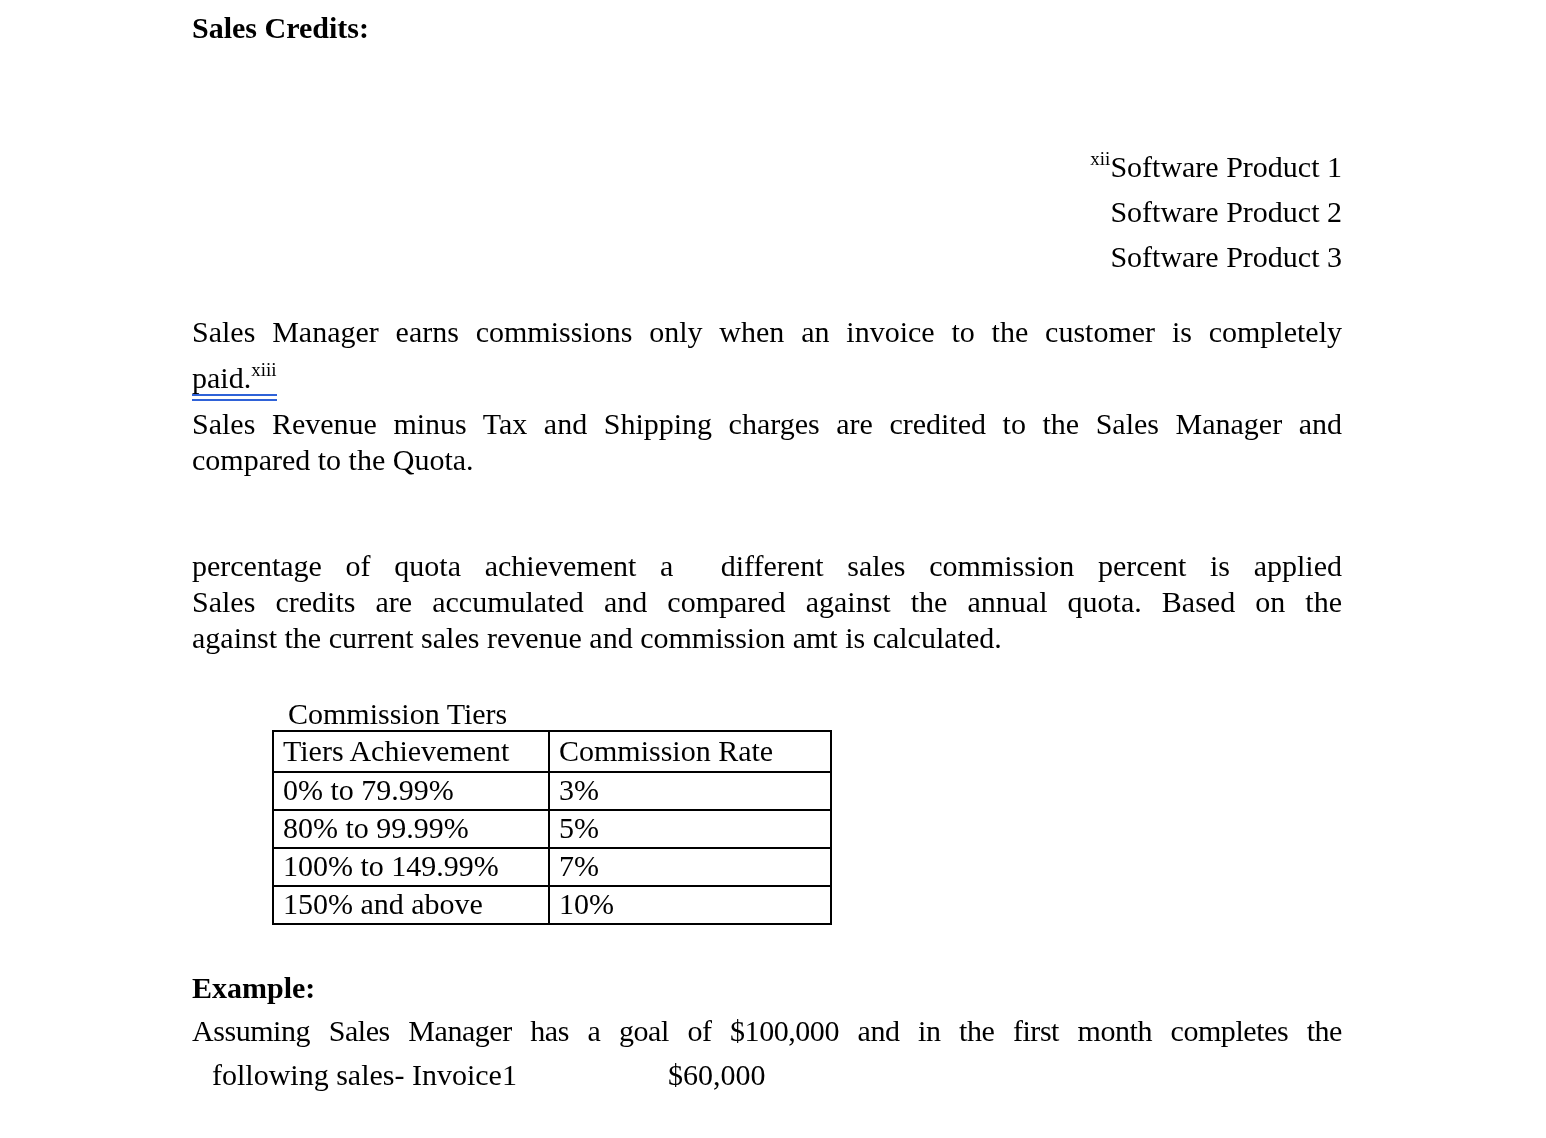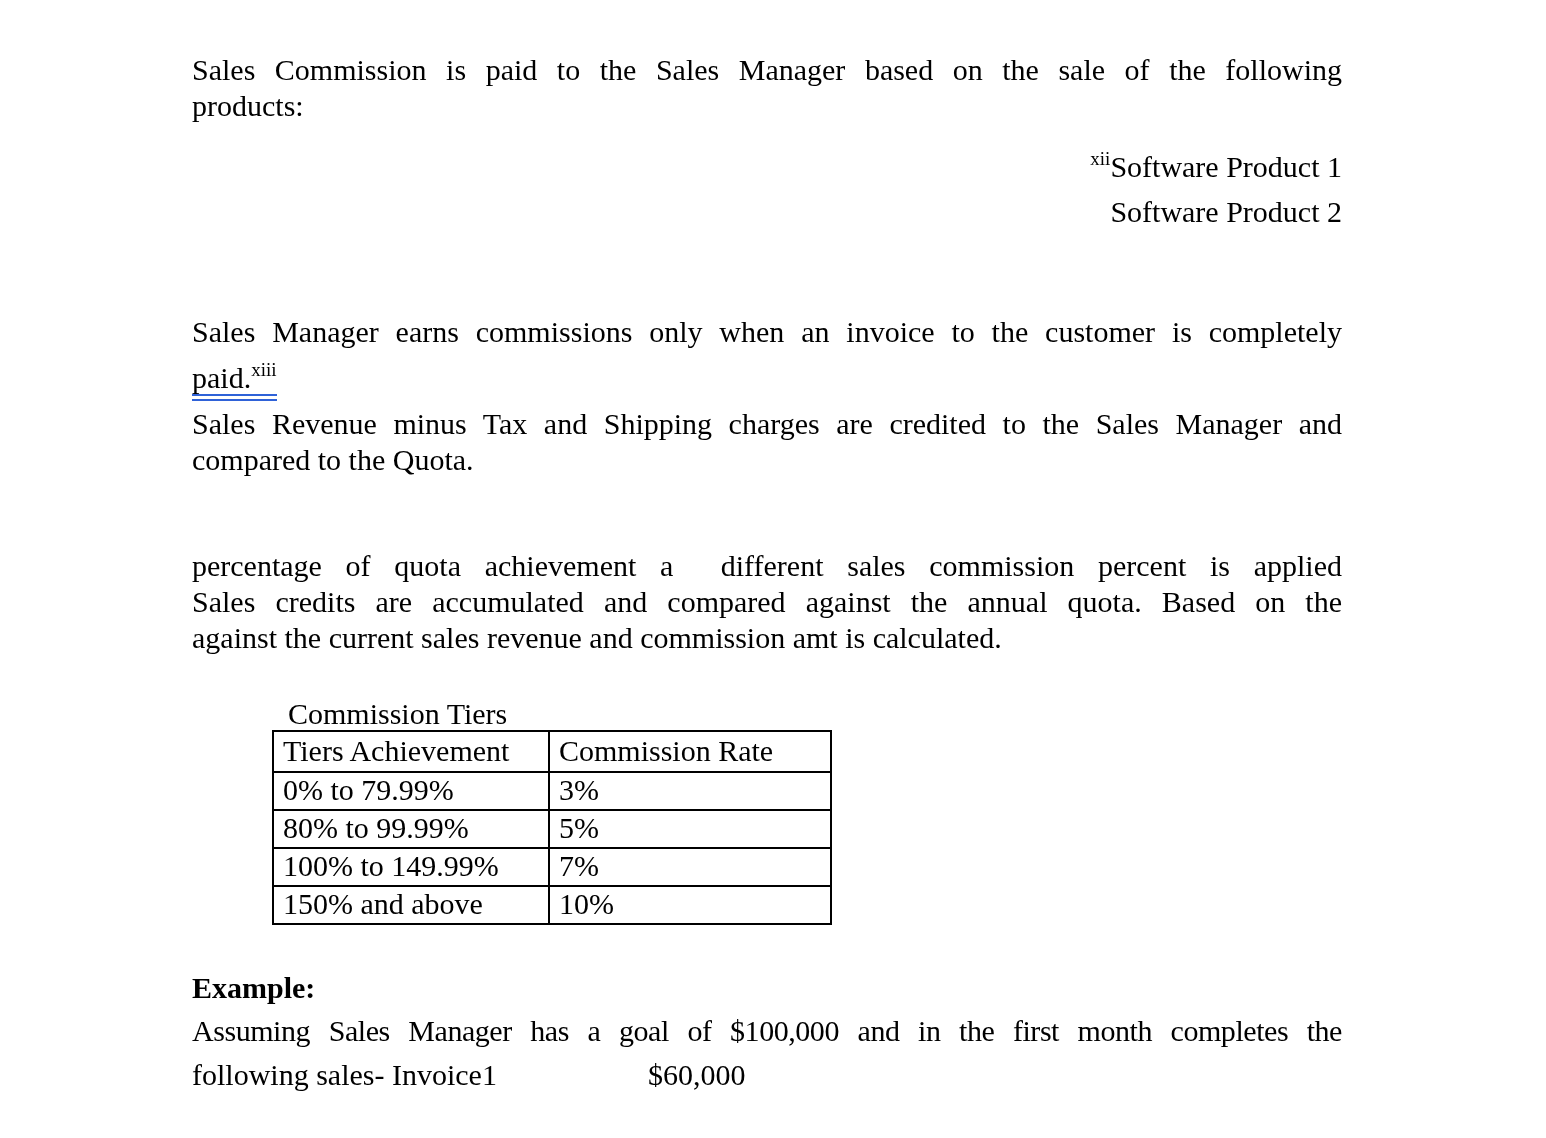--- a/index.html
+++ b/index.html
@@ -53,37 +53,35 @@
     text-align: left;
     vertical-align: middle;
     padding: 0 4px 2px 9px;
     white-space: nowrap;
     overflow: hidden;
   }
   table.ctable col.c1 { width: 276px; }
   table.ctable col.c2 { width: 282px; }
   table.ctable thead tr { height: 41px; }
   table.ctable tbody tr { height: 31px; border-radius: 6px; }
-  .inv-row { position: relative; }
+  .inv-row { position: relative; margin-left: 20px; }
   .inv-amount { position: absolute; left: 456px; top: 0; }
 </style>
 </head>
 <body>
 
 <div class="page">
 
+  <div class="blk heading" style="top:10px">Sales Credits:</div>
 
-  <div class="blk" style="top:52px">
-    <div class="jline">Sales Commission is paid to the Sales Manager based on the sale of the following</div>
-    <div>products:</div>
-  </div>
 
   <div class="blk plist" style="top:144px">
     <div class="pitem-first"><span class="sup">xii</span><span>Software Product 1</span></div>
     <div class="pitem"><span>Software Product 2</span></div>
+    <div class="pitem"><span>Software Product 3</span></div>
   </div>
 
   <div class="blk jline" style="top:314px">Sales Manager earns commissions only when an invoice to the customer is completely</div>
 
   <div class="blk" style="top:406px">
     <div class="jline">Sales Revenue minus Tax and Shipping charges are credited to the Sales Manager and</div>
     <div>compared to the Quota.</div>
   </div>
 
   <div class="blk" style="top:360px">

